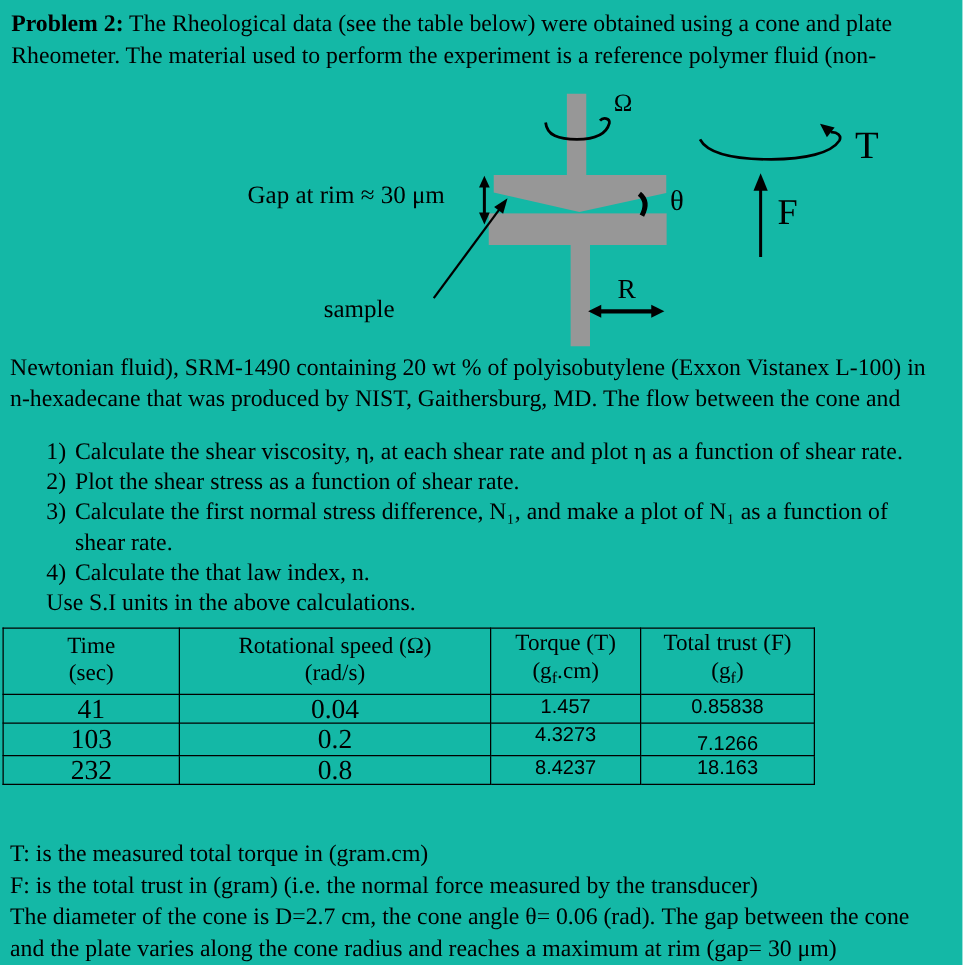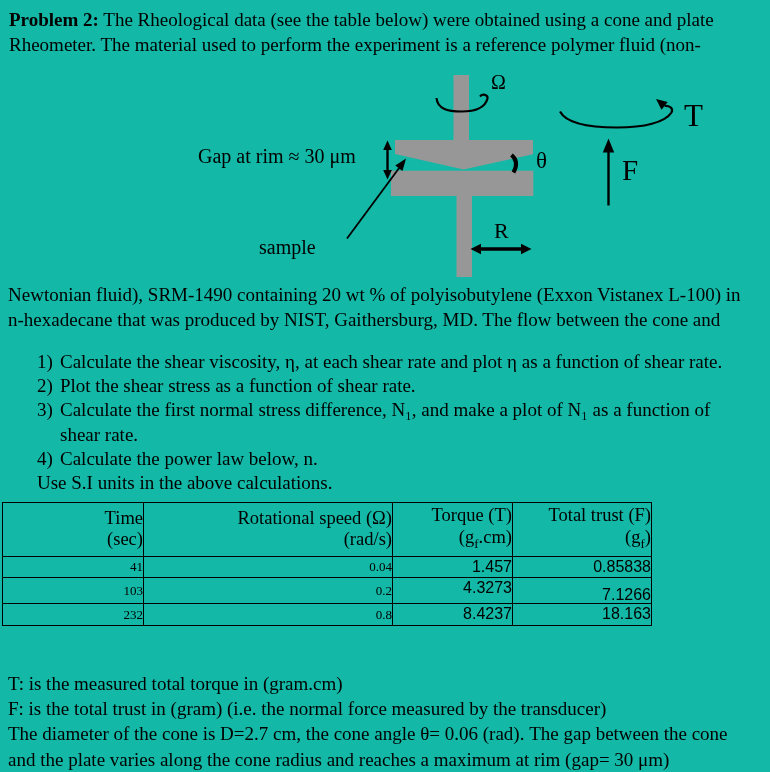--- a/index.html
+++ b/index.html
@@ -21,30 +21,30 @@
   .bodytext { position:absolute; top:282px; left:8px; font-size:19px; line-height:25.2px; }
 
   
   .tasks { position:absolute; top:350px; left:0; font-size:19px; line-height:24.2px; }
   .tasks .row { display:flex; }
   .tasks .num { flex:none; display:inline-block; margin-left:37px; width:23px; }
   .tasks .closing { margin-left:37px; }
 
   
   .rheo-table { position:absolute; top:502px; left:2px; border-collapse:collapse; table-layout:fixed; }
-  .rheo-table th, .rheo-table td { border:1.6px solid #000; text-align:right; padding:0; }
+  .rheo-table th, .rheo-table td { border:1.6px solid #000; text-align:center; padding:0; }
   .rheo-table th { font-weight:normal; font-size:18.5px; line-height:21.5px; vertical-align:middle; padding-top:2px; padding-bottom:2px; }
   .rheo-table th sub { font-size:13px; }
   .rheo-table thead tr { height:46px; }
   .rheo-table tbody tr:nth-child(1){ height:21px; }
   .rheo-table tbody tr:nth-child(2){ height:22px; }
   .rheo-table tbody tr:nth-child(3){ height:22px; }
   .rheo-table tbody tr:nth-child(4){ height:26px; }
   .rheo-table tbody tr:nth-child(5){ height:27px; }
-  td.serif { font-size:13px; vertical-align:middle; line-height:1; }
+  td.serif { font-size:22px; vertical-align:middle; line-height:1; }
   td.sans  { font-family:"Liberation Sans","DejaVu Sans",sans-serif; font-size:16px;
              vertical-align:top; padding-top:1px; line-height:1.1; }
   .rheo-table tbody tr:nth-child(2) td.sans.trust,
   .rheo-table tbody tr:nth-child(4) td.sans.trust { padding-top:8px; }
 
   
   .notes { position:absolute; top:671px; left:8px; font-size:19px; line-height:25.2px; }
 </style>
 </head>
 <body>
@@ -109,21 +109,21 @@
     <div class="row line">
       <span class="num">3)</span>
       <span>Calculate the first normal stress difference, N₁, and make a plot of N₁ as a function of</span>
     </div>
     <div class="row line">
       <span class="num"></span>
       <span>shear rate.</span>
     </div>
     <div class="row line">
       <span class="num">4)</span>
-      <span>Calculate the power law below, n.</span>
+      <span>Calculate the that law index, n.</span>
     </div>
     <div class="closing line">Use S.I units in the above calculations.</div>
   </div>
 
   <table class="rheo-table">
     <colgroup>
       <col style="width:141px">
         <col style="width:249px">
         <col style="width:120px">
         <col style="width:139px">

